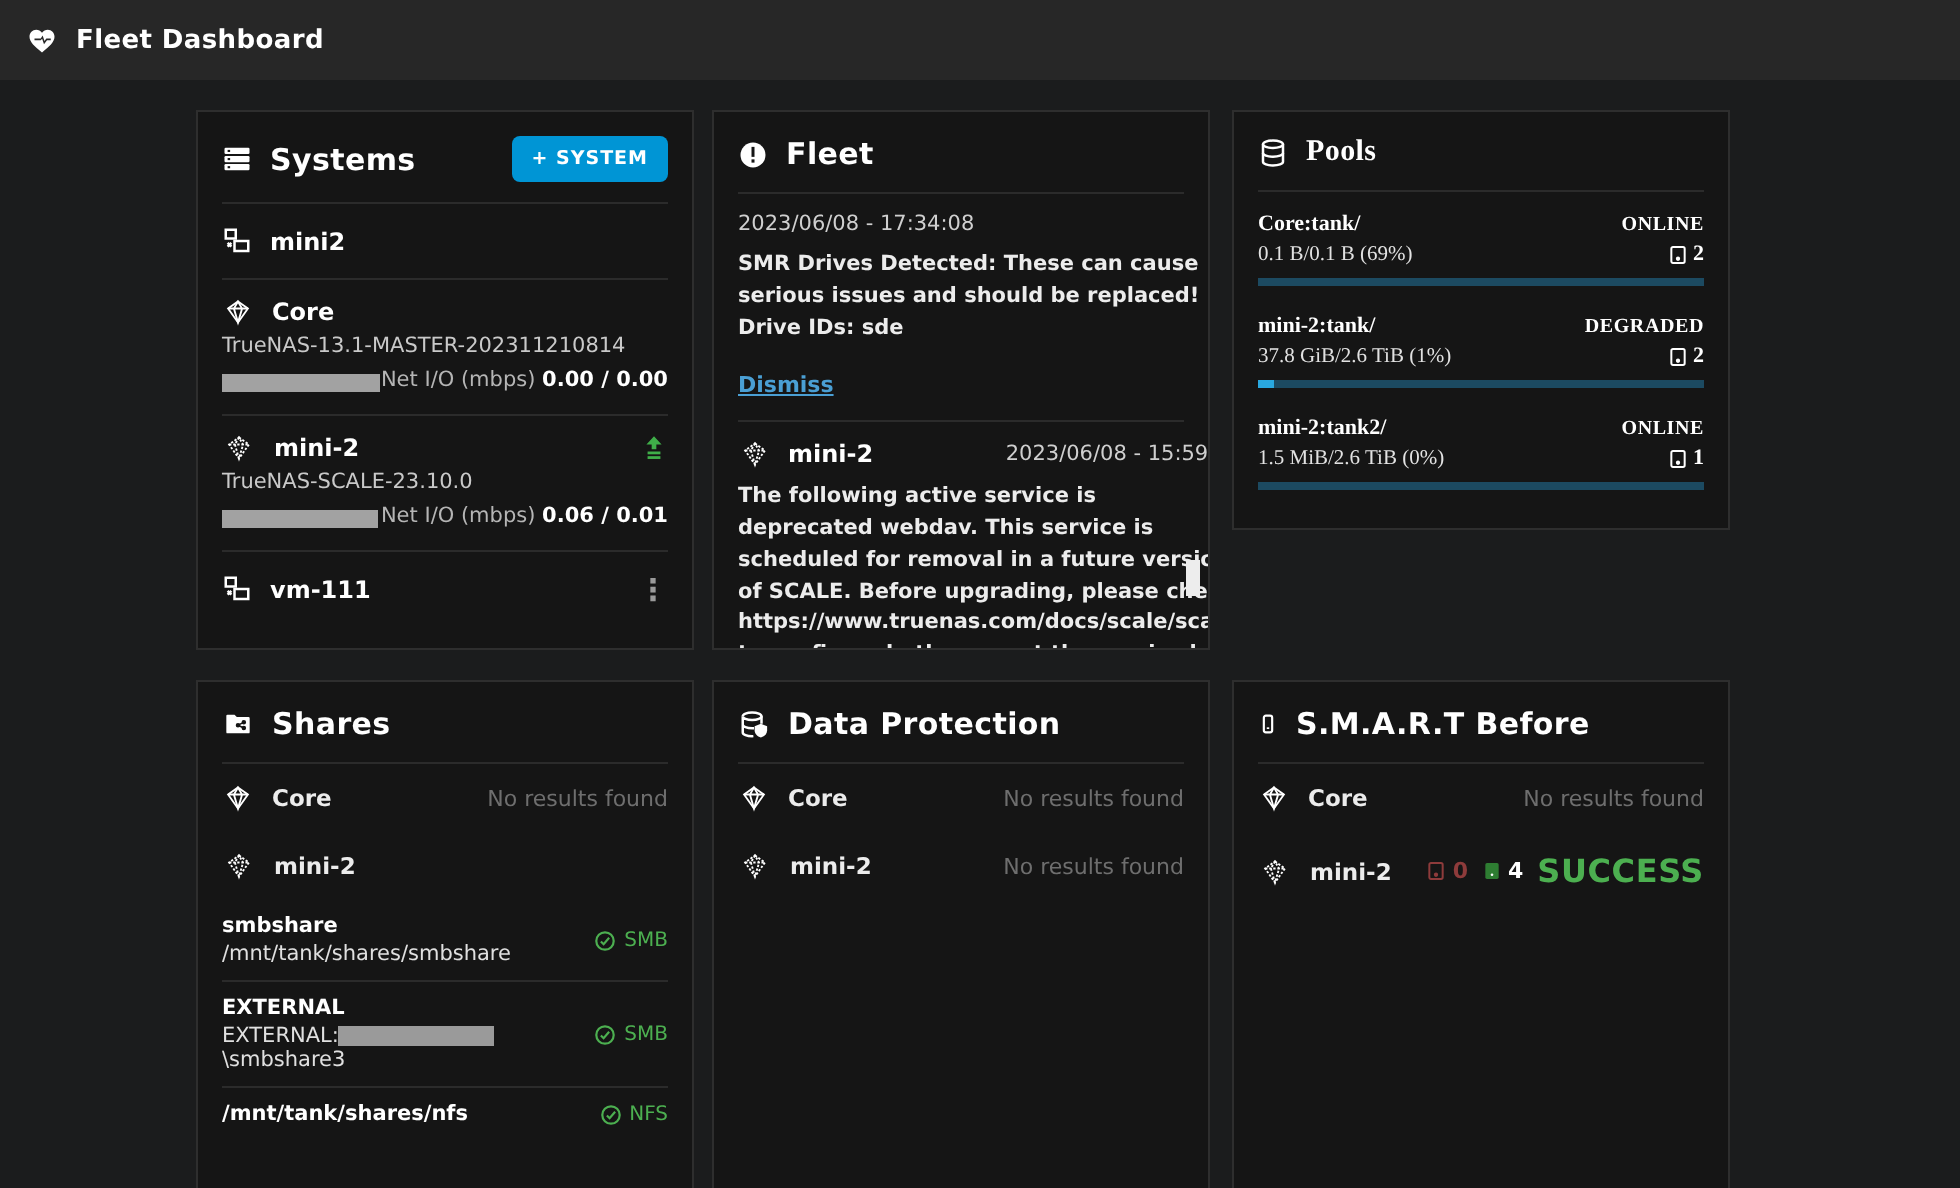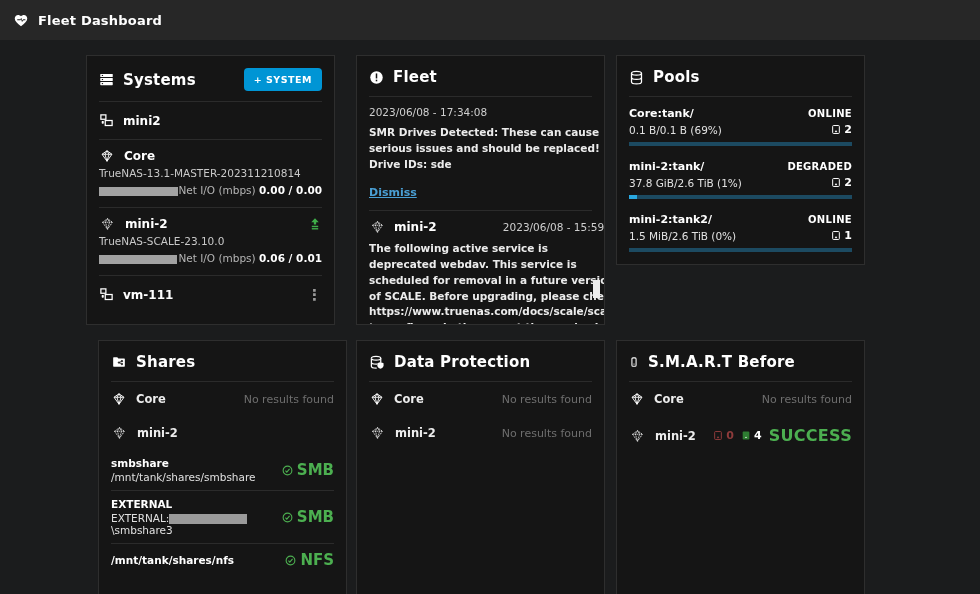--- a/index.html
+++ b/index.html
@@ -61,21 +61,21 @@
 
   
   .sys-row { display:flex; align-items:center; gap:9px; padding:10px 12px; font-size:11.5px;
              font-weight:bold; color:#ececec; }
   .empty { margin-left:auto; color:#6e6e6e; font-weight:normal; font-size:11px; }
   .share-item { display:flex; justify-content:space-between; align-items:center; padding:7px 12px; }
   .share-names { font-size:10.5px; }
   .share-title { font-weight:bold; color:#fff; }
   .share-path { color:#e0e0e0; margin-top:2px; }
   .redact-inline { display:inline-block; width:78px; height:10px; background:#9a9a9a; vertical-align:middle; }
-  .share-type { display:flex; gap:4px; align-items:center; color:#4caf50; font-weight:bold; font-size:15px; }
+  .share-type { display:flex; gap:4px; align-items:center; color:#4caf50; font-weight:normal; font-size:10px; }
 
   .smart-results { margin-left:auto; display:flex; gap:7px; align-items:center; font-weight:bold; font-size:11px; }
   .failed { color:#8e3b3b; display:flex; gap:3px; align-items:center; }
   .passed { color:#fff; display:flex; gap:3px; align-items:center; }
   .success { color:#4caf50; font-size:16px; letter-spacing:.3px; }
 </style>
 </head>
 <body>
 
 <div id="screen">
@@ -83,21 +83,21 @@
   <div class="topbar">
     <span class="ic">
       <svg width="16" height="15" viewBox="0 0 24 24">
           <path fill="#fff" d="M12 21.2C6.2 16.5 2 12.8 2 8.6 2 5.5 4.4 3 7.4 3c1.8 0 3.5.9 4.6 2.3C13.1 3.9 14.8 3 16.6 3 19.6 3 22 5.5 22 8.6c0 4.2-4.2 7.9-10 12.6z"></path>
           <path fill="#272727" d="M6 10h5l1.5-2.5L14 12l1.5-2H19v1.4h-3l-2.4 3.1-1.5-4.4L11 11.4H6z"></path>
         </svg>
     </span>
     <span class="topbar-title">Fleet Dashboard</span>
   </div>
 
-  <div class="panel" style="left:86px; top:55px; height:270px;">
+  <div class="panel" style="left:98px; top:55px; height:270px;">
     <div class="phead">
       <span class="ic">
         <svg width="15" height="15" viewBox="0 0 24 24">
             <g fill="#fff">
               <rect x="2" y="3" width="20" height="5" rx="1"></rect>
               <rect x="2" y="9.5" width="20" height="5" rx="1"></rect>
               <rect x="2" y="16" width="20" height="5" rx="1"></rect>
             </g>
             <g fill="#151515">
               <rect x="4.5" y="4.7" width="2" height="1.7"></rect>
@@ -212,21 +212,21 @@
         </span>
         <span class="a-ts">2023/06/08 - 15:59:38</span>
       </div>
       <div class="a-msg">The following active service is deprecated webdav. This service is scheduled for removal in a future version of SCALE. Before upgrading, please check https://www.truenas.com/docs/scale/scaledeprecatedfea to confirm whether or not the service has been removed in the next version of SCALE.</div>
 
     </div>
 
     <div class="scroll-thumb"></div>
   </div>
 
-  <div class="panel" style="left:616px; top:55px; height:210px;">
+  <div class="panel" style="left:616px; top:55px; height:210px;font-family:Liberation Serif, serif;">
     <div class="phead">
       <span class="ic">
         <svg width="15" height="15" viewBox="0 0 24 24" fill="none" stroke="#fff" stroke-width="2">
             <path d="M4 5c0-1.7 3.6-3 8-3s8 1.3 8 3v14c0 1.7-3.6 3-8 3s-8-1.3-8-3z"></path>
             <path d="M4 5c0 1.7 3.6 3 8 3s8-1.3 8-3M4 12c0 1.7 3.6 3 8 3s8-1.3 8-3"></path>
           </svg>
       </span>
       <span class="ptitle">Pools</span>
     </div>
     <div class="divider"></div>

